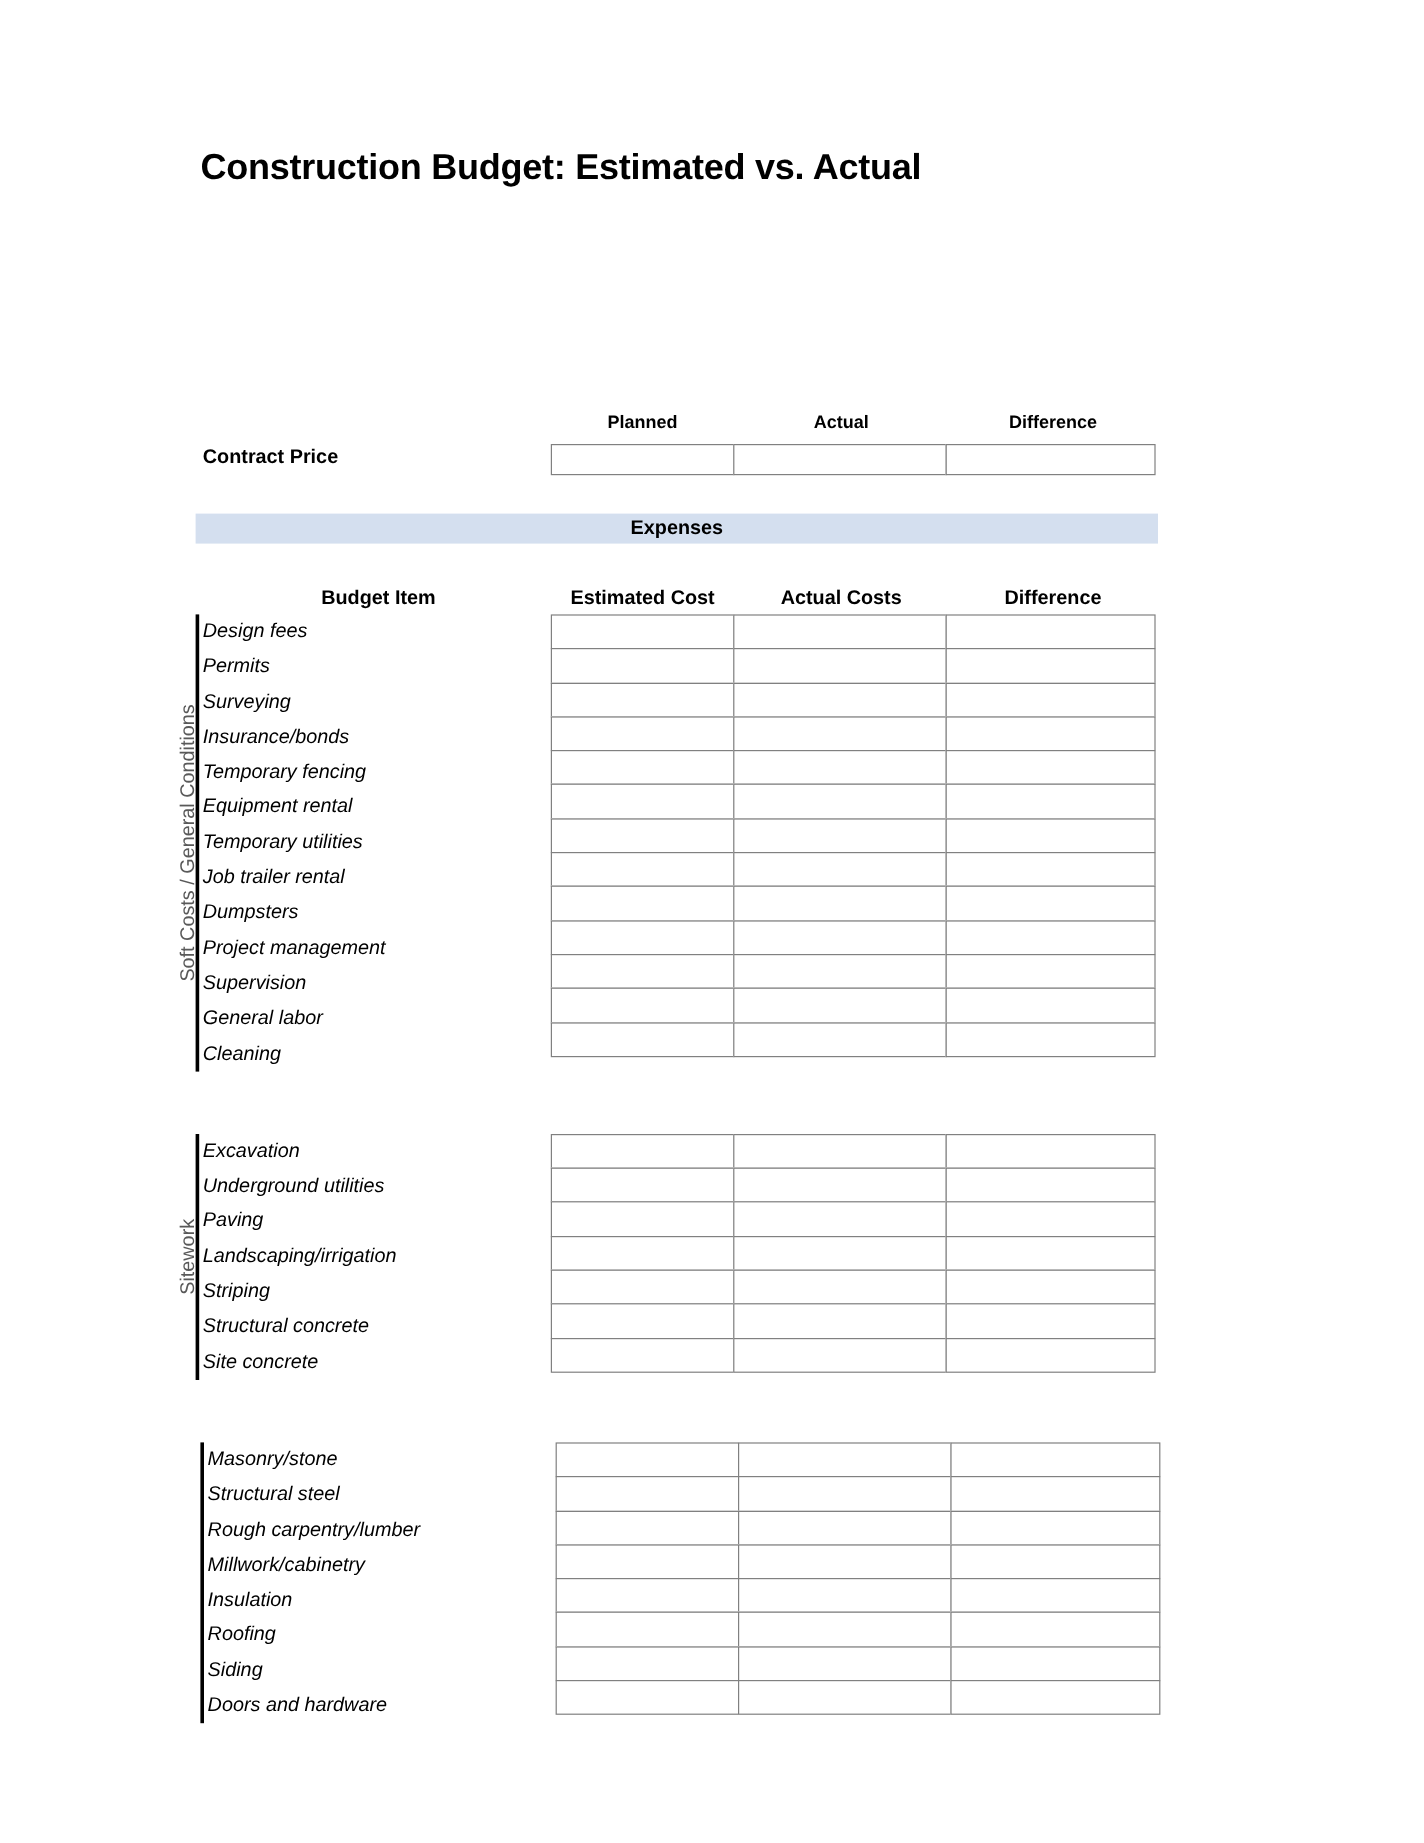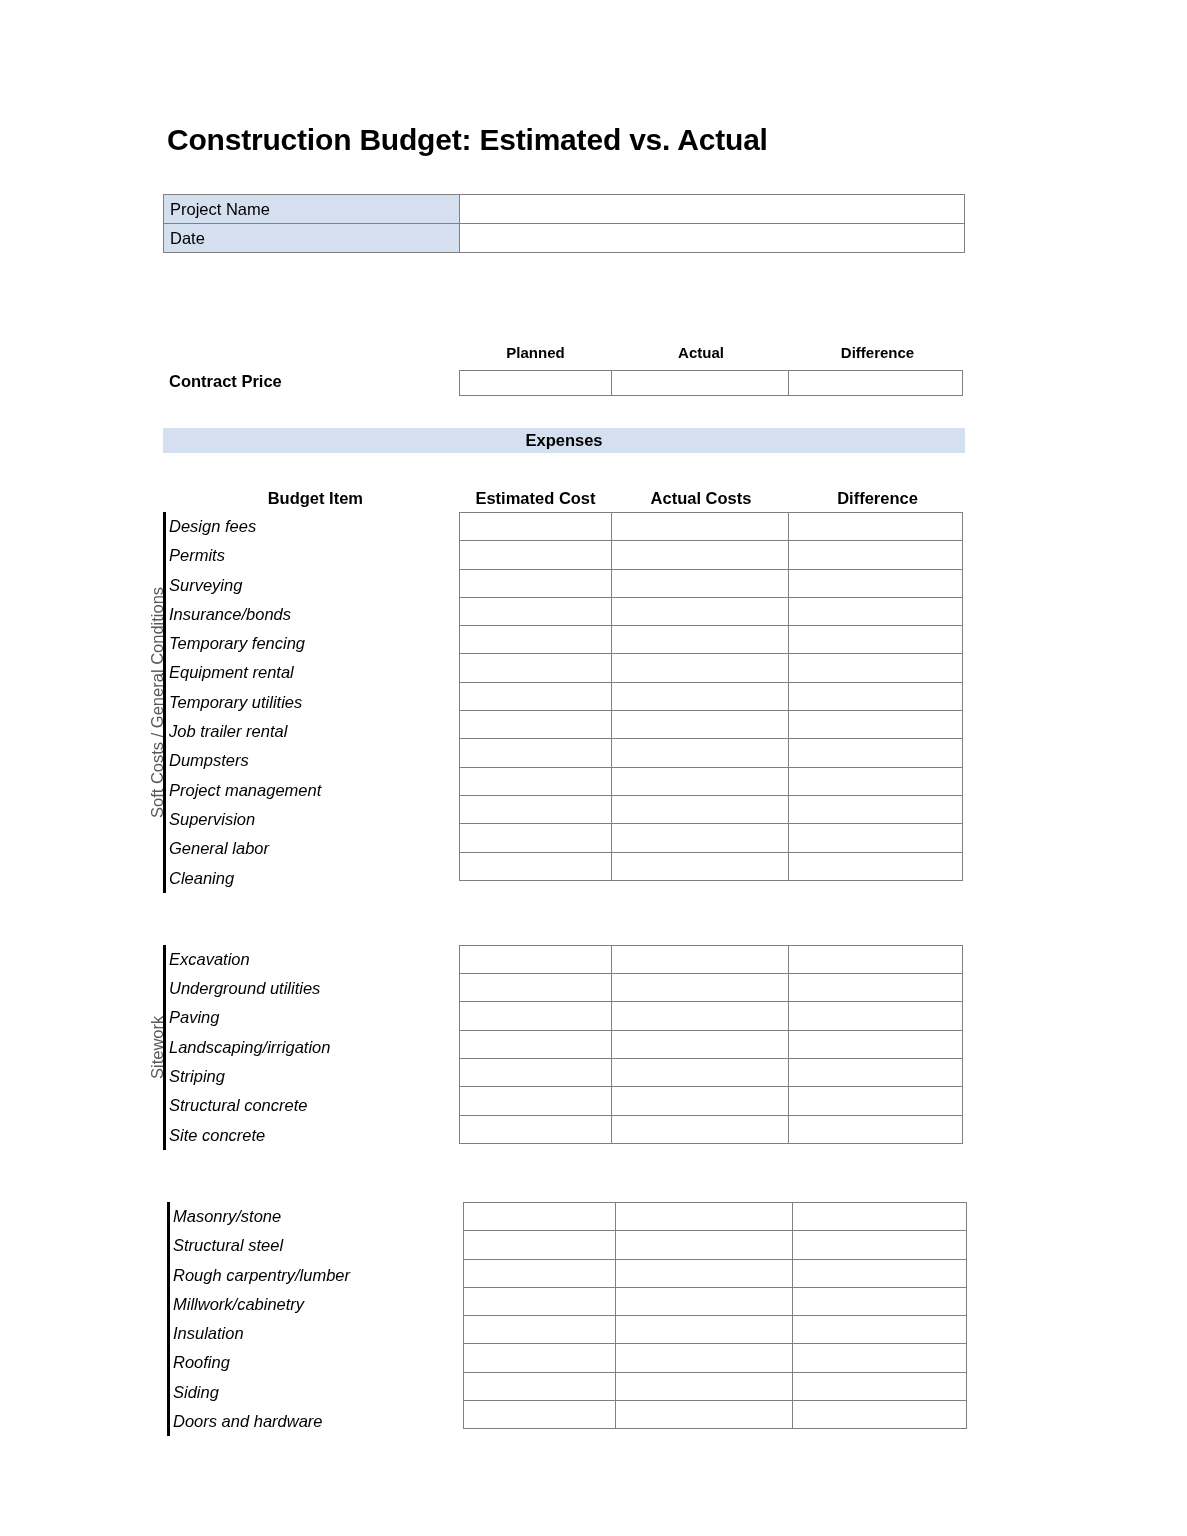--- a/index.html
+++ b/index.html
@@ -200,32 +200,20 @@
   .gc-2 { width: 178px; }
   .gc-3 { width: 175px; }
 </style>
 </head>
 <body>
 
 <div class="page">
 
   <div class="title">Construction Budget: Estimated vs. Actual</div>
 
-  <table class="info-table">
-    <tbody id="info-body">
-        <tr>
-          <td class="info-label">Project Name</td>
-          <td class="info-value"></td>
-        </tr>
-        <tr>
-          <td class="info-label">Date</td>
-          <td class="info-value"></td>
-        </tr>
-      </tbody>
-  </table>
 
 
   <div class="income-heads">
     <div class="ih-1">Planned</div>
     <div class="ih-2">Actual</div>
     <div class="ih-3">Difference</div>
   </div>
 
   <div class="contract-label">Contract Price</div>
 

